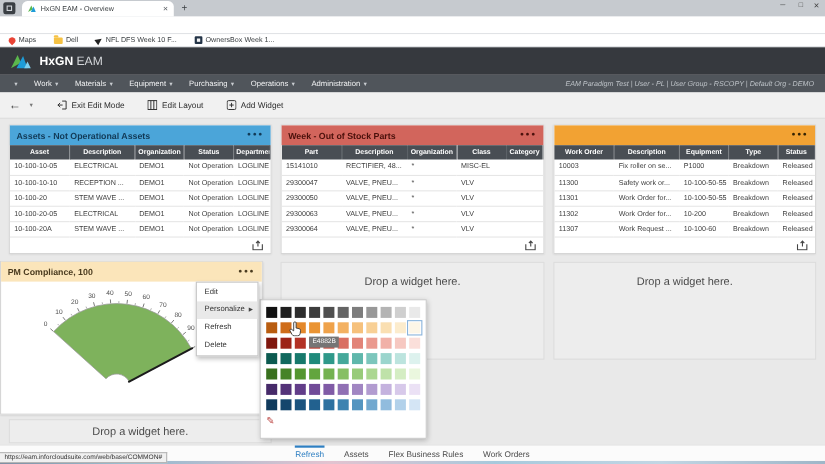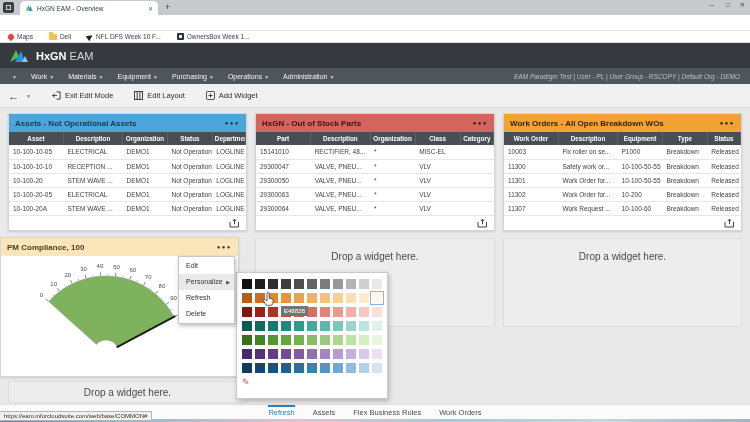--- a/index.html
+++ b/index.html
@@ -285,21 +285,21 @@
     </table>
     <div class="w-foot">
       <svg width="11" height="10" viewBox="0 0 11 10">
         <path d="M1 4 v5 h8.5 v-5" fill="none" stroke="#444"></path>
         <path d="M3.8 3 L5.5 1.2 L7.2 3 M5.5 1.2 V6.2" fill="none" stroke="#444"></path>
       </svg>
     </div>
   </div>
 <div class="abs widget" style="left:255px; top:113px; width:240px; height:118px;">
     <div class="w-head" style="background: rgb(210, 101, 92); color: rgb(74, 16, 11);">
-      <span>HxGN - Out of Stock Parts</span>
+      <span>Week - Out of Stock Parts</span>
       <span class="dots">●●●</span>
     </div>
     <table>
       <colgroup>
         <col style="width: 23%;">
         <col style="width: 25%;">
         <col style="width: 19%;">
         <col style="width: 19%;">
         <col style="width: 14%;">
       </colgroup>
@@ -352,21 +352,20 @@
     </table>
     <div class="w-foot">
       <svg width="11" height="10" viewBox="0 0 11 10">
         <path d="M1 4 v5 h8.5 v-5" fill="none" stroke="#444"></path>
         <path d="M3.8 3 L5.5 1.2 L7.2 3 M5.5 1.2 V6.2" fill="none" stroke="#444"></path>
       </svg>
     </div>
   </div>
 <div class="abs widget" style="left:503px; top:113px; width:239px; height:118px;">
     <div class="w-head" style="background: rgb(242, 162, 51); color: rgb(51, 35, 3);">
-      <span>Work Orders - All Open Breakdown WOs</span>
       <span class="dots">●●●</span>
     </div>
     <table>
       <colgroup>
         <col style="width: 23%;">
         <col style="width: 25%;">
         <col style="width: 19%;">
         <col style="width: 19%;">
         <col style="width: 14%;">
       </colgroup>

